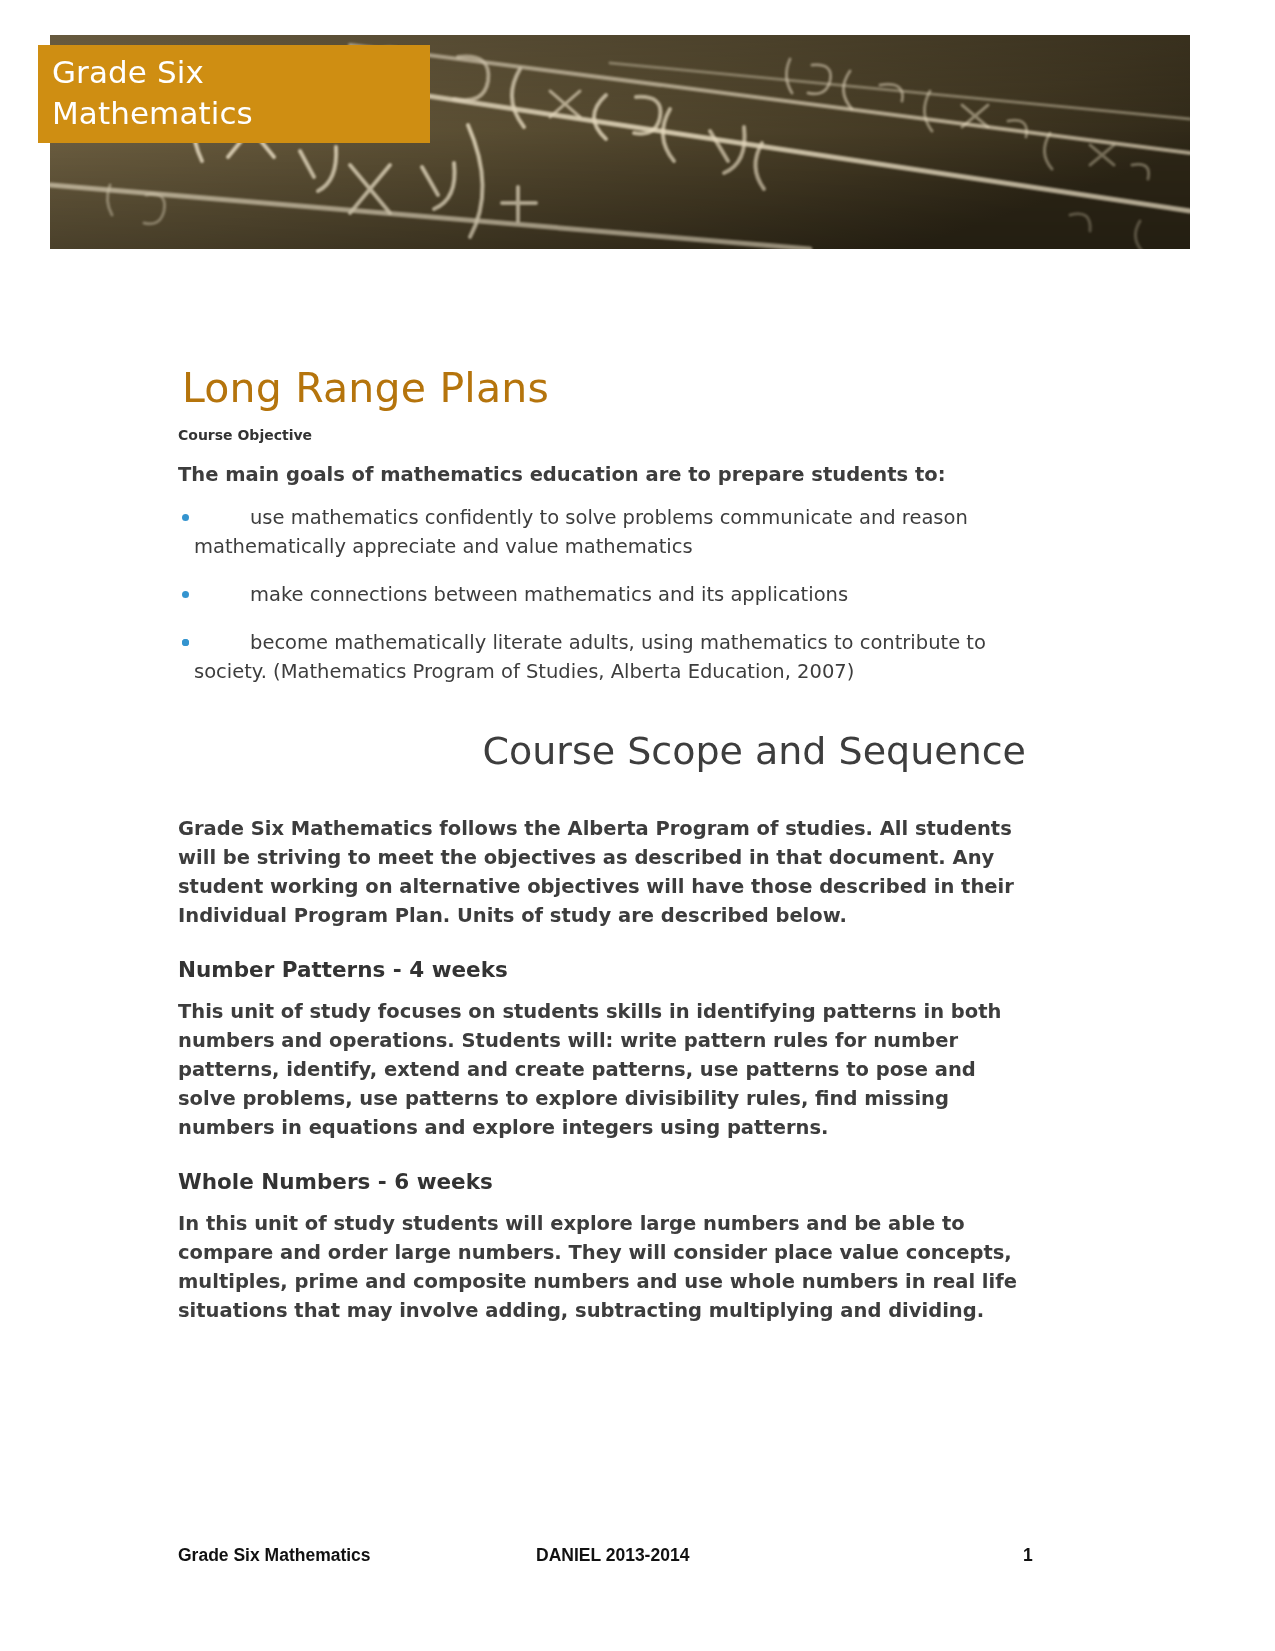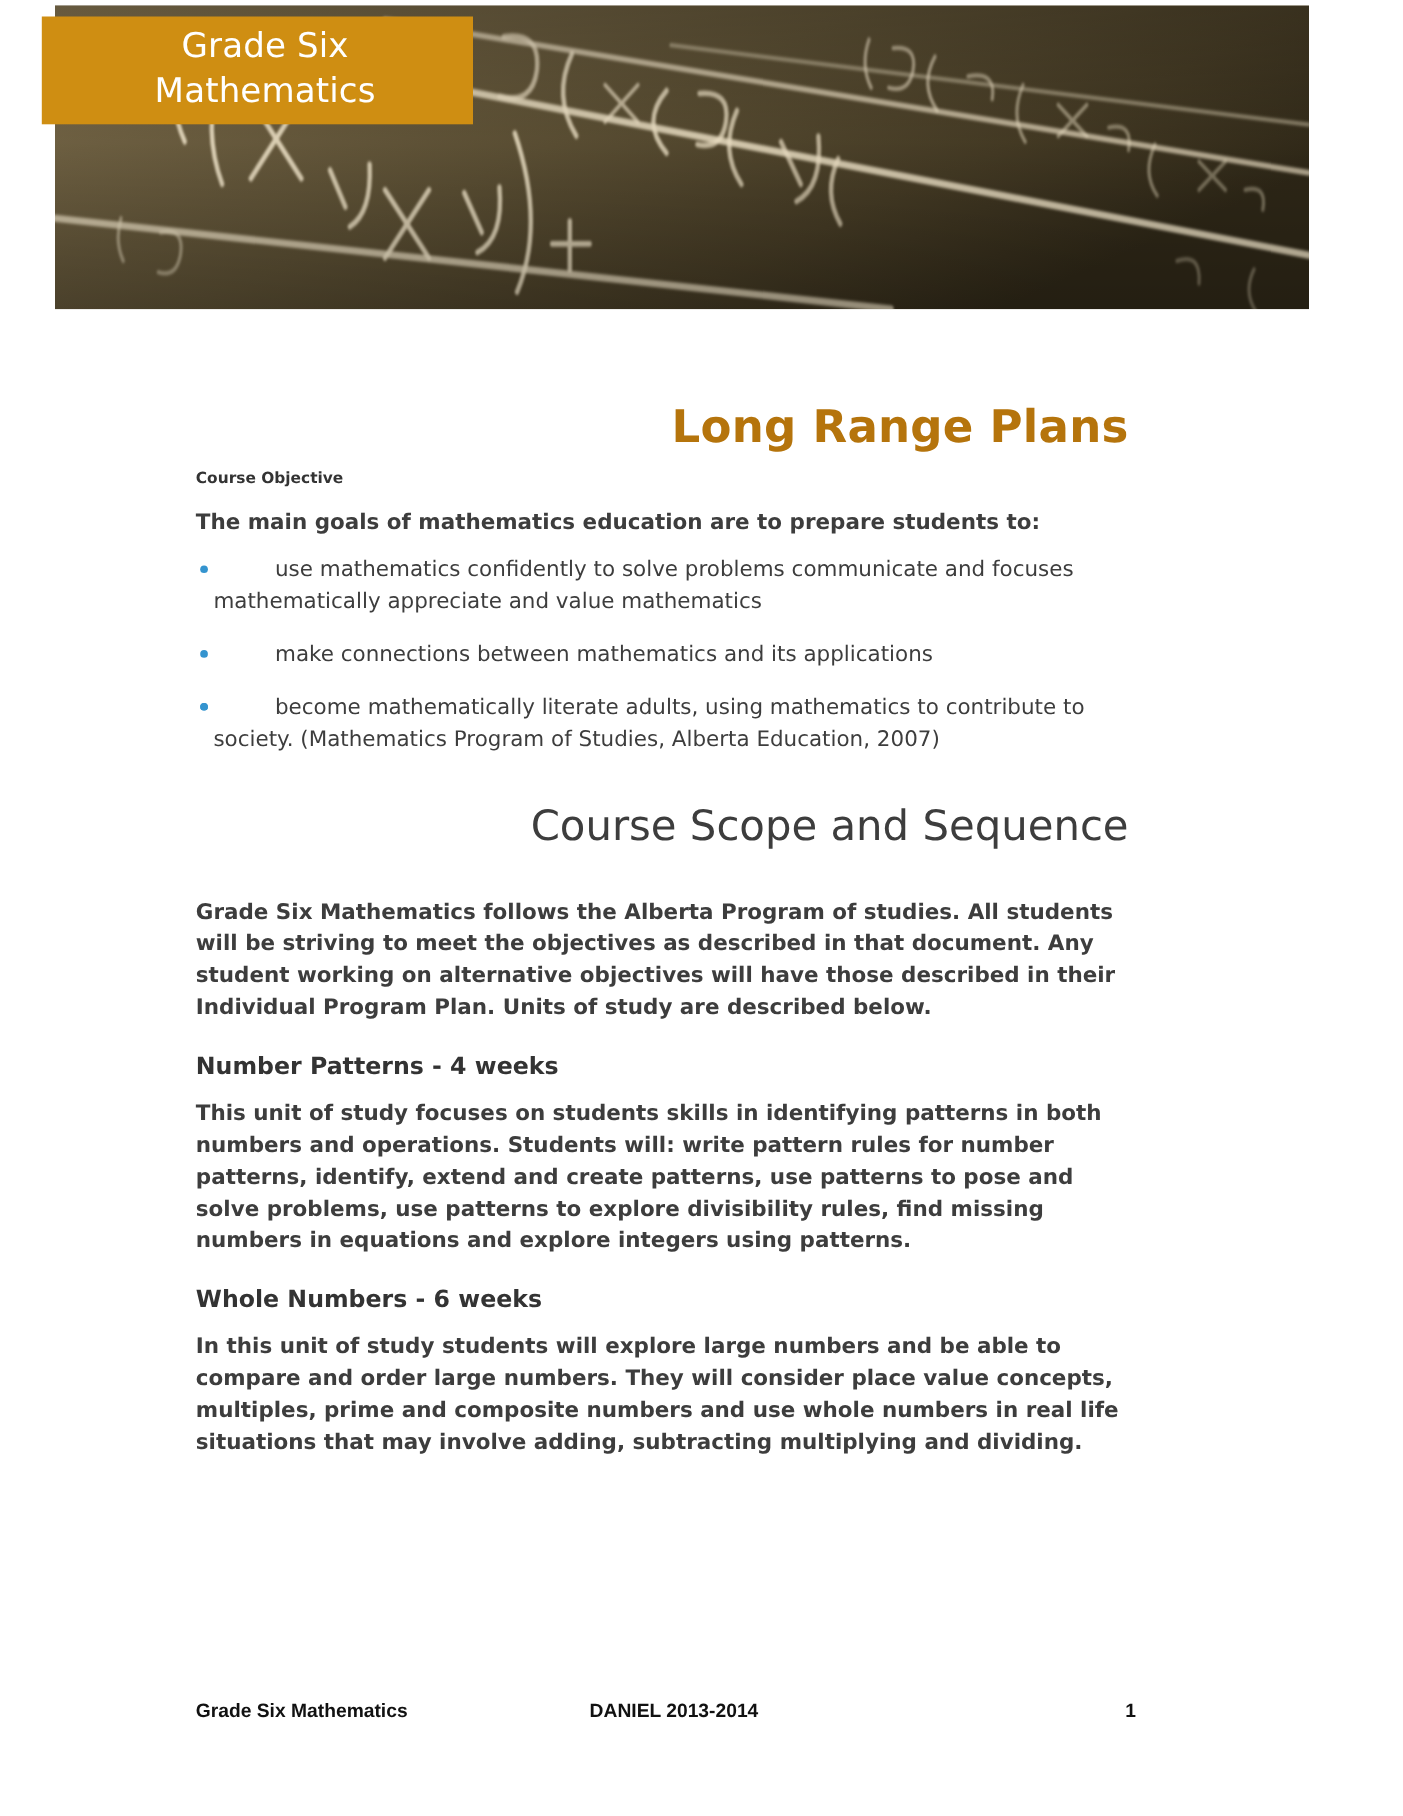--- a/index.html
+++ b/index.html
@@ -13,24 +13,23 @@
     font-family: "DejaVu Sans", sans-serif;
     color: #3a3a3a;
     position: relative;
     overflow: hidden;
   }
 
   
   .header-wrap {
     position: absolute;
     left: 50px;
-    top: 5px;
+    top: 35px;
     width: 1140px;
-    height: 276px;
-    text-align: center;
+    height: 214px;
   }
   .header-photo {
     position: absolute;
     inset: 0;
     overflow: hidden;
     background: #5d5136;
   }
   .header-photo svg { display:block; width:100%; height:100%; }
 
   .title-banner {
@@ -56,27 +55,26 @@
 
   
   .doc {
     position: absolute;
     left: 178px;
     top: 362px;
     width: 848px;
   }
 
   h1.doc-title {
-    margin: 0 0 6px 16px;
+    margin: 0 0 6px 4px;
     font-size: 41px;
-    font-weight: bold;
+    font-weight: normal;
     line-height: 52px;
     color: #b5740c;
     letter-spacing: 0.2px;
-    text-align: right;
   }
 
   h2.sec-head {
     margin: 8px 0 12px 0;
     font-size: 14px;
     font-weight: bold;
     color: #333333;
     line-height: 26px;
   }
 
@@ -226,21 +224,21 @@
 <div class="doc">
 
   <h1 class="doc-title">Long Range Plans</h1>
 
   <h2 class="sec-head">Course Objective</h2>
 
   <p class="body-text">The main goals of mathematics education are to prepare students to:</p>
 
   <ul class="goals">
     <li>
-      <span class="dot"></span><span>use mathematics confidently to solve problems communicate and focuses mathematically appreciate and value mathematics</span>
+      <span class="dot"></span><span>use mathematics confidently to solve problems communicate and reason mathematically appreciate and value mathematics</span>
     </li>
     <li>
       <span class="dot"></span><span>make connections between mathematics and its applications</span>
     </li>
     <li>
       <span class="dot"></span>
     </li>
     <li>
       <span class="dot"></span><span>become mathematically literate adults, using mathematics to contribute to society.  (Mathematics Program of Studies, Alberta Education, 2007)</span>
     </li>

